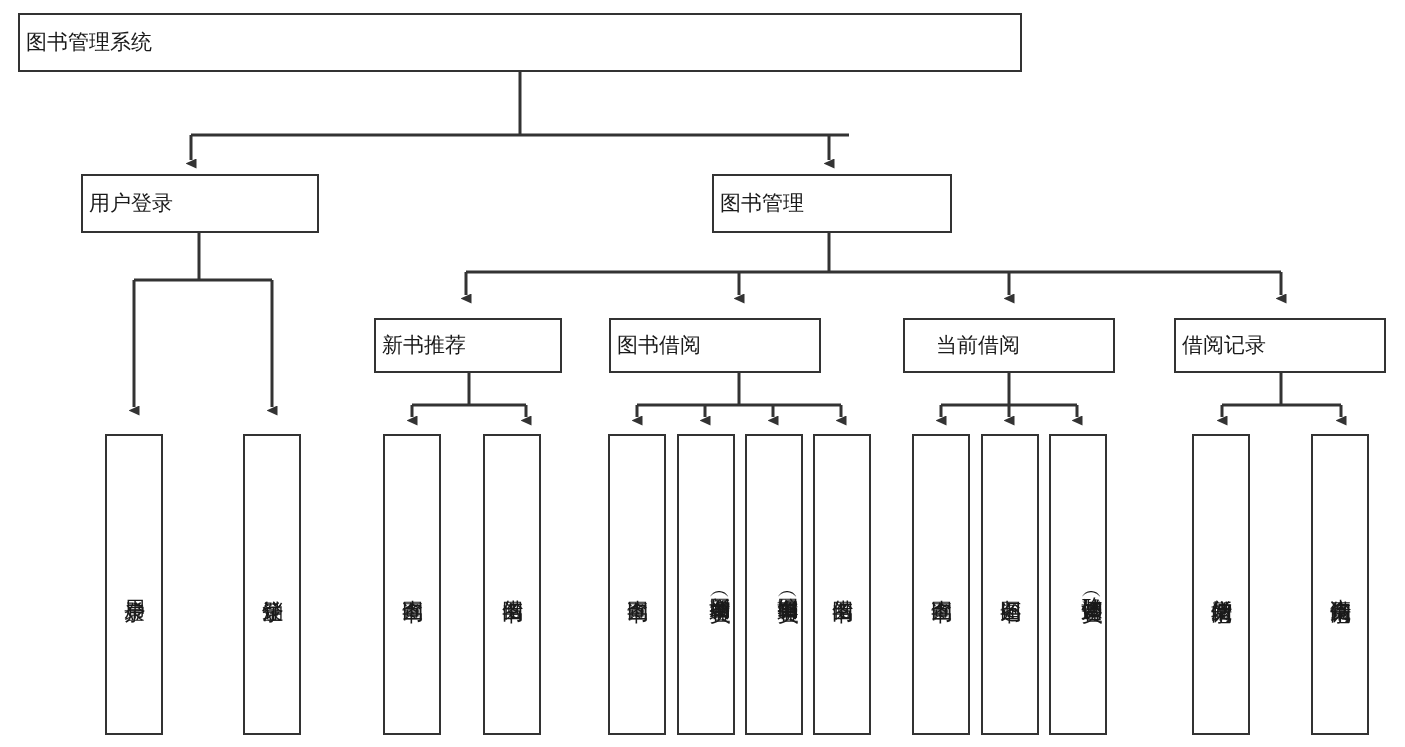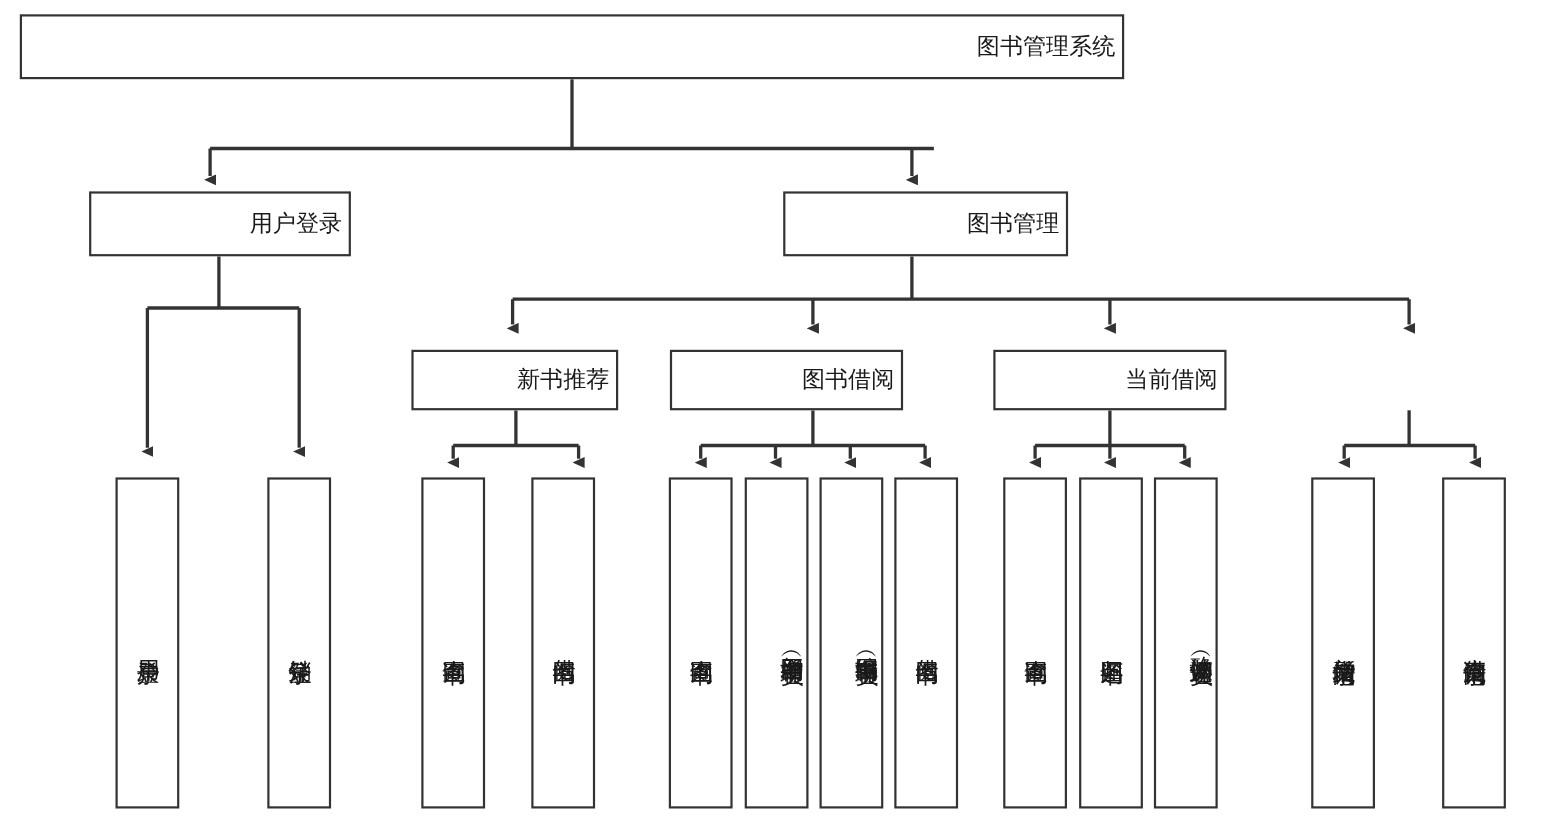--- a/index.html
+++ b/index.html
@@ -25,21 +25,21 @@
     height: 747px;
   }
   .node {
     position: absolute;
     box-sizing: border-box;
     border: 2px solid #333333;
     background: #ffffff;
     color: #1a1a1a;
     display: flex;
     align-items: center;
-    justify-content: flex-end;
+    justify-content: flex-start;
     text-align: center;
     line-height: 1.12;
   }
   .node.horiz {
     font-size: 21px;
     padding: 2px 6px;
   }
   .node.vert {
     writing-mode: vertical-rl;
     text-orientation: upright;
@@ -118,32 +118,35 @@
     </g>
   </svg>
 
   <div class="node horiz" style="left:18px; top:13px; width:1004px; height:59px;">
     <span>图书管理系统</span>
   </div>
 
   <div class="node horiz" style="left:81px; top:174px; width:238px; height:59px;">
     <span>用户登录</span>
   </div>
-  <div class="node horiz" style="left:712px; top:174px; width:259px; height:59px;">
+  <div class="node horiz" style="left:712px; top:174px; width:240px; height:59px;">
     <span>图书管理</span>
   </div>
 
   <div class="node horiz" style="left:362px; top:318px; width:188px; height:55px;margin-left:12px;">
     <span>新书推荐</span>
   </div>
   <div class="node horiz" style="left:609px; top:318px; width:212px; height:55px;">
     <span>图书借阅</span>
   </div>
   <div class="node horiz" style="left:903px; top:318px; width:212px; height:55px;padding-left:31px;">
     <span>当前借阅</span>
+  </div>
+  <div class="node horiz" style="left:1174px; top:318px; width:212px; height:55px;">
+    <span>借阅记录</span>
   </div>
 
   <div class="node vert midal" style="left:105px; top:434px; width:58px; height:301px;">
     <span>用户登录</span>
   </div>
   <div class="node vert midal" style="left:243px; top:434px; width:58px; height:301px;">
     <span>注销登录</span>
   </div>
 
   <div class="node vert midal" style="left:383px; top:434px; width:58px; height:301px;">

